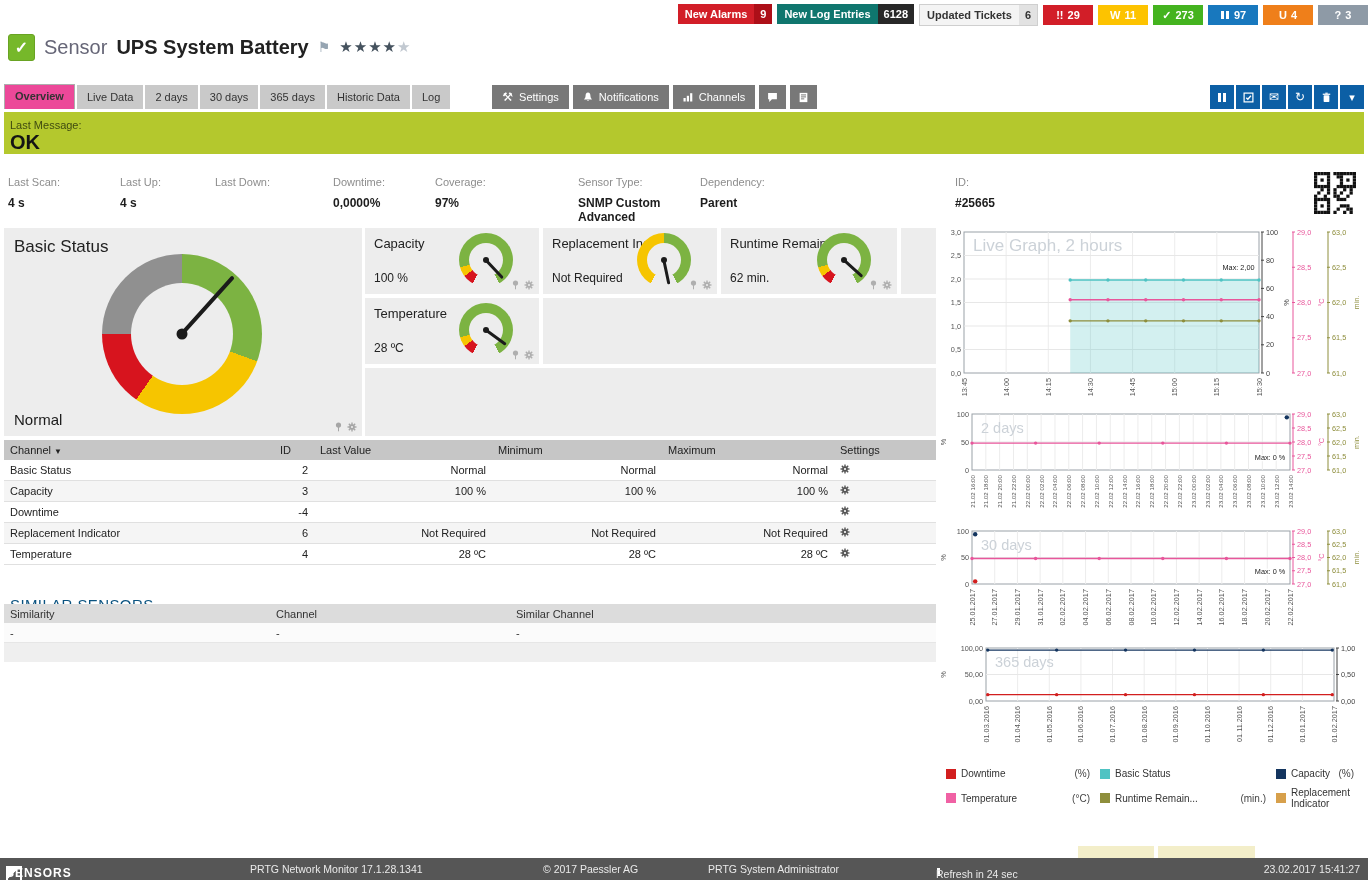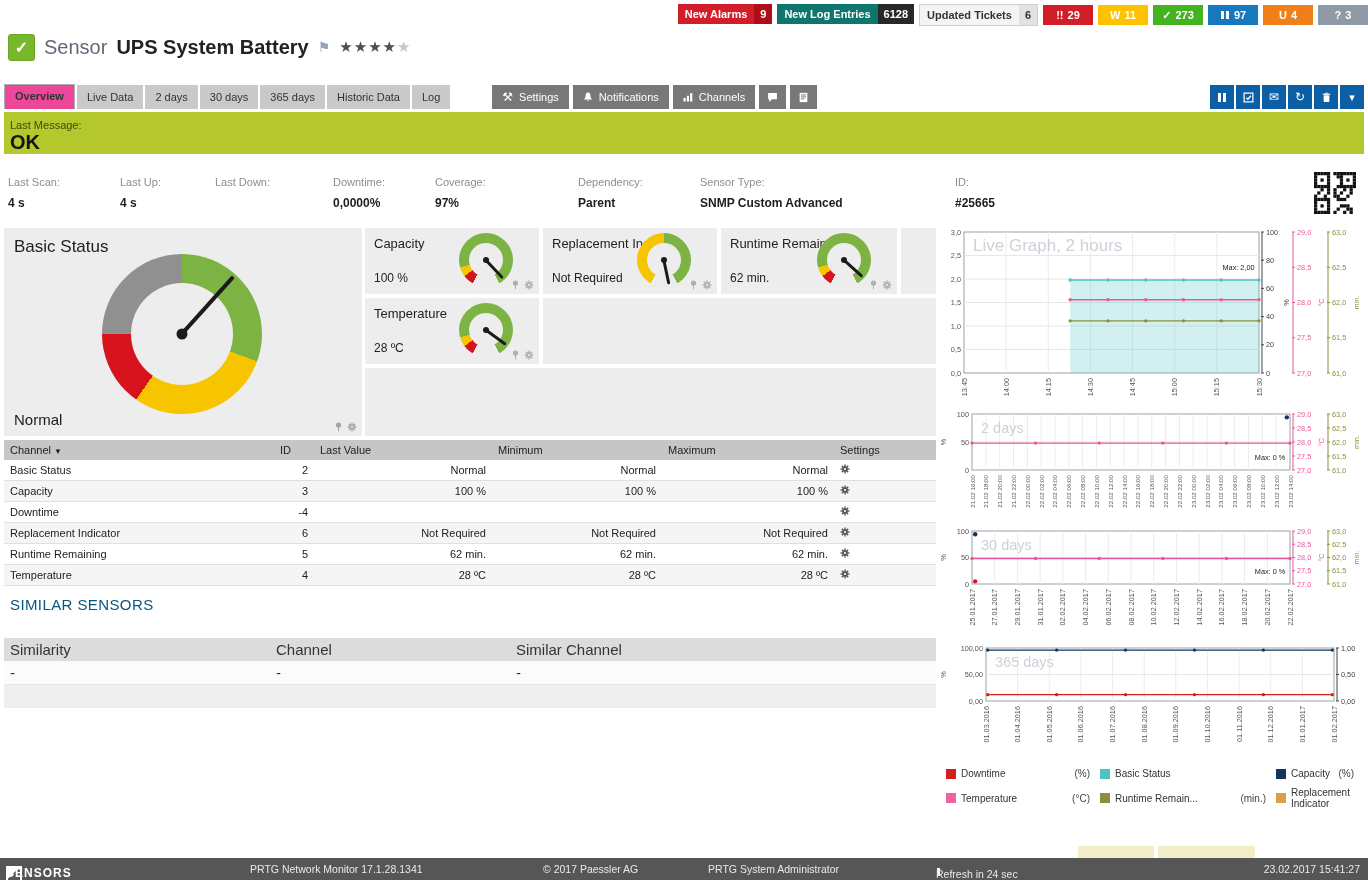--- a/index.html
+++ b/index.html
@@ -81,21 +81,21 @@
   .sg .gauge .hub{width:6px;height:6px}
 
   
   table{border-collapse:collapse}
   .ct{position:absolute;top:212px;left:0;width:932px;font-size:11px;table-layout:fixed}
   .ct th{background:#c6c6c6;color:#222;font-weight:normal;text-align:left;padding:3px 6px;height:14px}
   .ct td{border-bottom:1px solid #e0e0e0;padding:2px 6px;height:16px;color:#222}
   .ct tr:nth-child(even) td{background:#f5f5f5}
   .ct .num{text-align:right}
   .sim-head{position:absolute;top:368px;left:6px;font-size:15px;color:#0b5380;letter-spacing:.4px}
-  .st{position:absolute;top:410px;left:0;width:932px;font-size:15px;table-layout:fixed}
+  .st{position:absolute;top:376px;left:0;width:932px;font-size:11px;table-layout:fixed}
   .st th{background:#dcdcdc;color:#333;font-weight:normal;text-align:left;padding:3px 6px;height:13px}
   .st td{padding:3px 6px;height:13px;color:#333}
   .st tr.r0 td{background:#fbfbfb;border-bottom:1px solid #e6e6e6}
   .st tr.r1 td{background:#efefef}
 
   
   .rightcol{position:absolute;top:228px;left:940px;width:426px;height:600px}
   .gbox{position:absolute;left:0;cursor:pointer}
   .g0{top:0}.g1{top:182px}.g2{top:299px}.g3{top:416px}
   .legend{position:absolute;top:540px;left:6px;width:414px;display:grid;grid-template-columns:150px 172px 1fr;
@@ -266,26 +266,26 @@
     </div>
     <div class="info-field">
       <div class="lbl">Downtime:</div>
       <div class="val">0,0000%</div>
     </div>
     <div class="info-field">
       <div class="lbl">Coverage:</div>
       <div class="val">97%</div>
     </div>
     <div class="info-field">
+      <div class="lbl">Sensor Type:</div>
+      <div class="val">SNMP Custom Advanced</div>
+    </div>
+    <div class="info-field">
       <div class="lbl">Dependency:</div>
       <div class="val">Parent</div>
-    </div>
-    <div class="info-field">
-      <div class="lbl">Sensor Type:</div>
-      <div class="val">SNMP Custom Advanced</div>
     </div>
     <div class="info-field">
       <div class="lbl">ID:</div>
       <div class="val">#25665</div>
     </div>
     <div class="qr" id="qr"><svg width="42" height="42" viewBox="0 0 41.6 41.6">
         <rect width="100%" height="100%" fill="#fff"></rect>
         <rect x="0" y="0" width="3.2" height="3.2" fill="#111"></rect>
         <rect x="0" y="3.2" width="3.2" height="3.2" fill="#111"></rect>
         <rect x="0" y="6.4" width="3.2" height="3.2" fill="#111"></rect>
@@ -470,37 +470,20 @@
               <circle cx="5" cy="5" r="2.8" fill="#555"></circle>
               <circle cx="5" cy="5" r="1.1" fill="#fff"></circle>
             </svg></td>
         </tr>
         <tr>
           <td>Replacement Indicator</td>
           <td class="num">6</td>
           <td class="num">Not Required</td>
           <td class="num">Not Required</td>
           <td class="num">Not Required</td>
-          <td><svg width="10" height="10" viewBox="0 0 10 10">
-              <g stroke="#555" stroke-width="1.4">
-                <line x1="5" y1="0.5" x2="5" y2="9.5"></line>
-                <line x1="0.5" y1="5" x2="9.5" y2="5"></line>
-                <line x1="1.8" y1="1.8" x2="8.2" y2="8.2"></line>
-                <line x1="1.8" y1="8.2" x2="8.2" y2="1.8"></line>
-              </g>
-              <circle cx="5" cy="5" r="2.8" fill="#555"></circle>
-              <circle cx="5" cy="5" r="1.1" fill="#fff"></circle>
-            </svg></td>
-        </tr>
-        <tr>
-          <td>Runtime Remaining</td>
-          <td class="num">5</td>
-          <td class="num">62 min.</td>
-          <td class="num">62 min.</td>
-          <td class="num">62 min.</td>
           <td><svg width="10" height="10" viewBox="0 0 10 10">
               <g stroke="#555" stroke-width="1.4">
                 <line x1="5" y1="0.5" x2="5" y2="9.5"></line>
                 <line x1="0.5" y1="5" x2="9.5" y2="5"></line>
                 <line x1="1.8" y1="1.8" x2="8.2" y2="8.2"></line>
                 <line x1="1.8" y1="8.2" x2="8.2" y2="1.8"></line>
               </g>
               <circle cx="5" cy="5" r="2.8" fill="#555"></circle>
               <circle cx="5" cy="5" r="1.1" fill="#fff"></circle>
             </svg></td>

